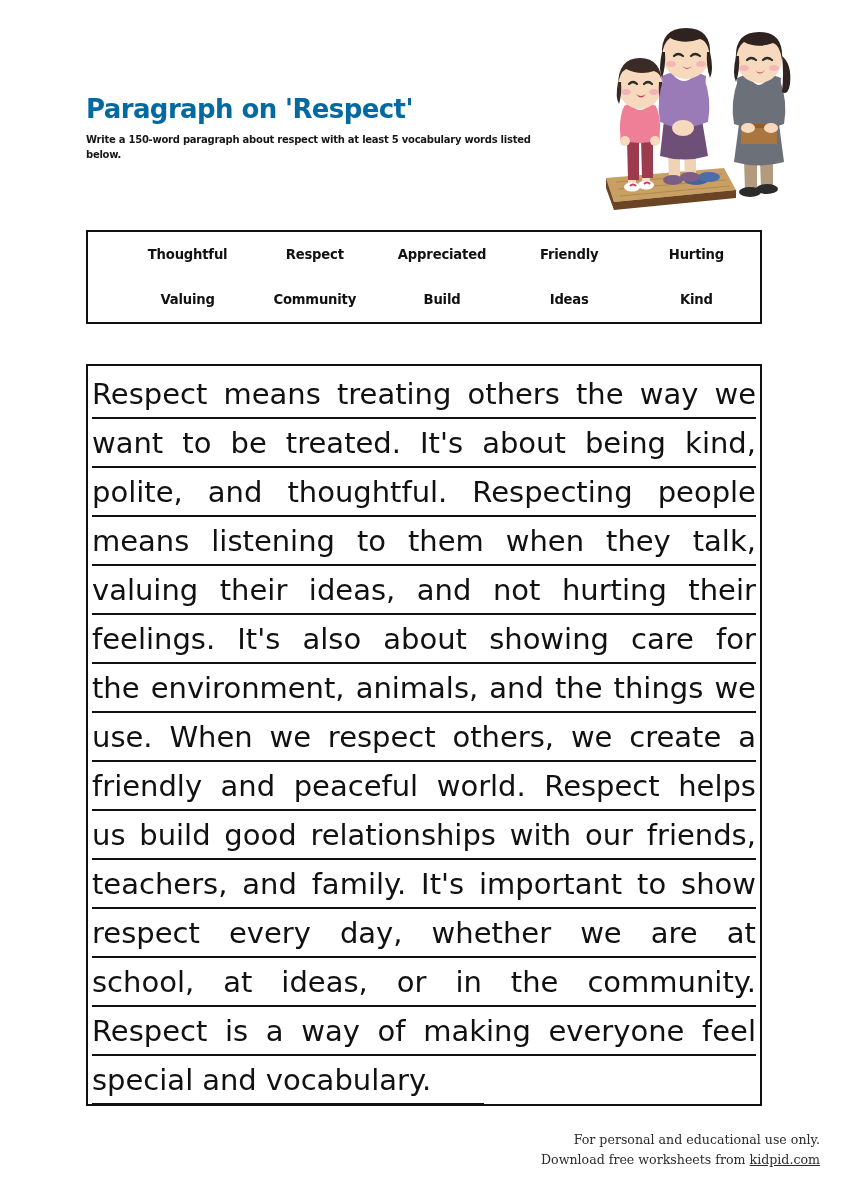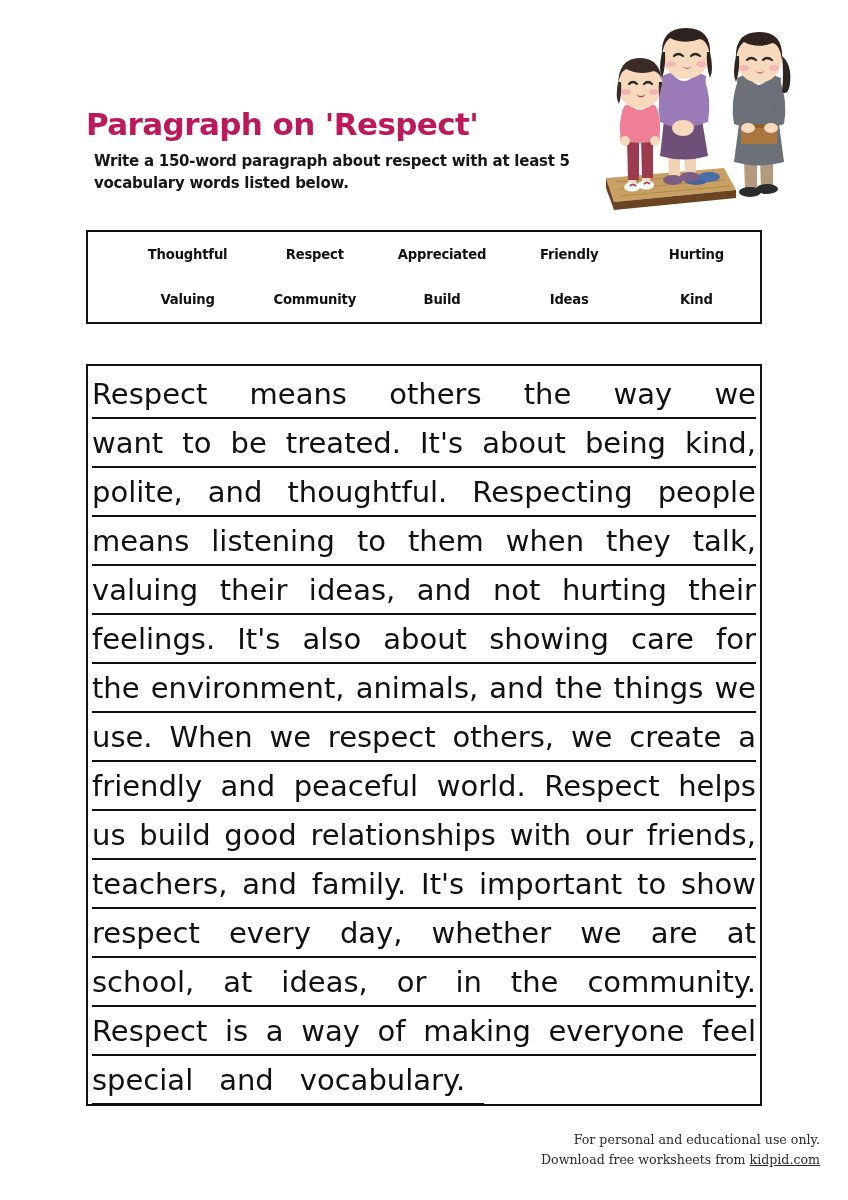--- a/index.html
+++ b/index.html
@@ -25,35 +25,35 @@
 
   
   .header {
     position: absolute;
     left: 86px;
     top: 92px;
     width: 500px;
   }
   .title {
     font-family: "DejaVu Sans", sans-serif;
-    font-size: 31px;
+    font-size: 26px;
     font-weight: bold;
     letter-spacing: -0.6px;
-    color: #be185d;
-    margin: 16px 0 9px 0;
+    color: #0369a1;
+    margin: 4px 0 9px 0;
     line-height: 1.05;
   }
   .subtitle {
     font-family: "DejaVu Sans", sans-serif;
-    font-size: 15px;
+    font-size: 10px;
     font-weight: bold;
     color: #171717;
     line-height: 1.52;
     letter-spacing: -0.25px;
-    margin: 8px;
+    margin: 0;
     max-width: 480px;
   }
 
   
   .illustration {
     position: absolute;
     left: 596px;
     top: 28px;
     width: 204px;
     height: 196px;
@@ -125,21 +125,21 @@
   .hline .w {
     display: inline-block;
   }
   .hline.justify {
     display: flex;
     justify-content: space-between;
   }
   .hline.last {
     display: flex;
     justify-content: flex-start;
-    gap: 26px;
+    gap: 9px;
     border-bottom: 2px solid #111111;
     width: 392px;
   }
 
   
   .footer-logo {
     position: absolute;
     left: 28px;
     top: 1126px;
     width: 180px;
@@ -329,20 +329,21 @@
       <span class="vocab-word">Ideas</span>
       <span class="vocab-word">Kind</span>
     </div>
   </div>
 
   <div class="writing-box">
     <div class="lines" id="writing-lines">
         <div class="hline justify">
           <span class="w">Respect</span>
           <span class="w">means</span>
+          <span class="w">treating</span>
           <span class="w">others</span>
           <span class="w">the</span>
           <span class="w">way</span>
           <span class="w">we</span>
         </div>
         <div class="hline justify">
           <span class="w">want</span>
           <span class="w">to</span>
           <span class="w">be</span>
           <span class="w">treated.</span>

